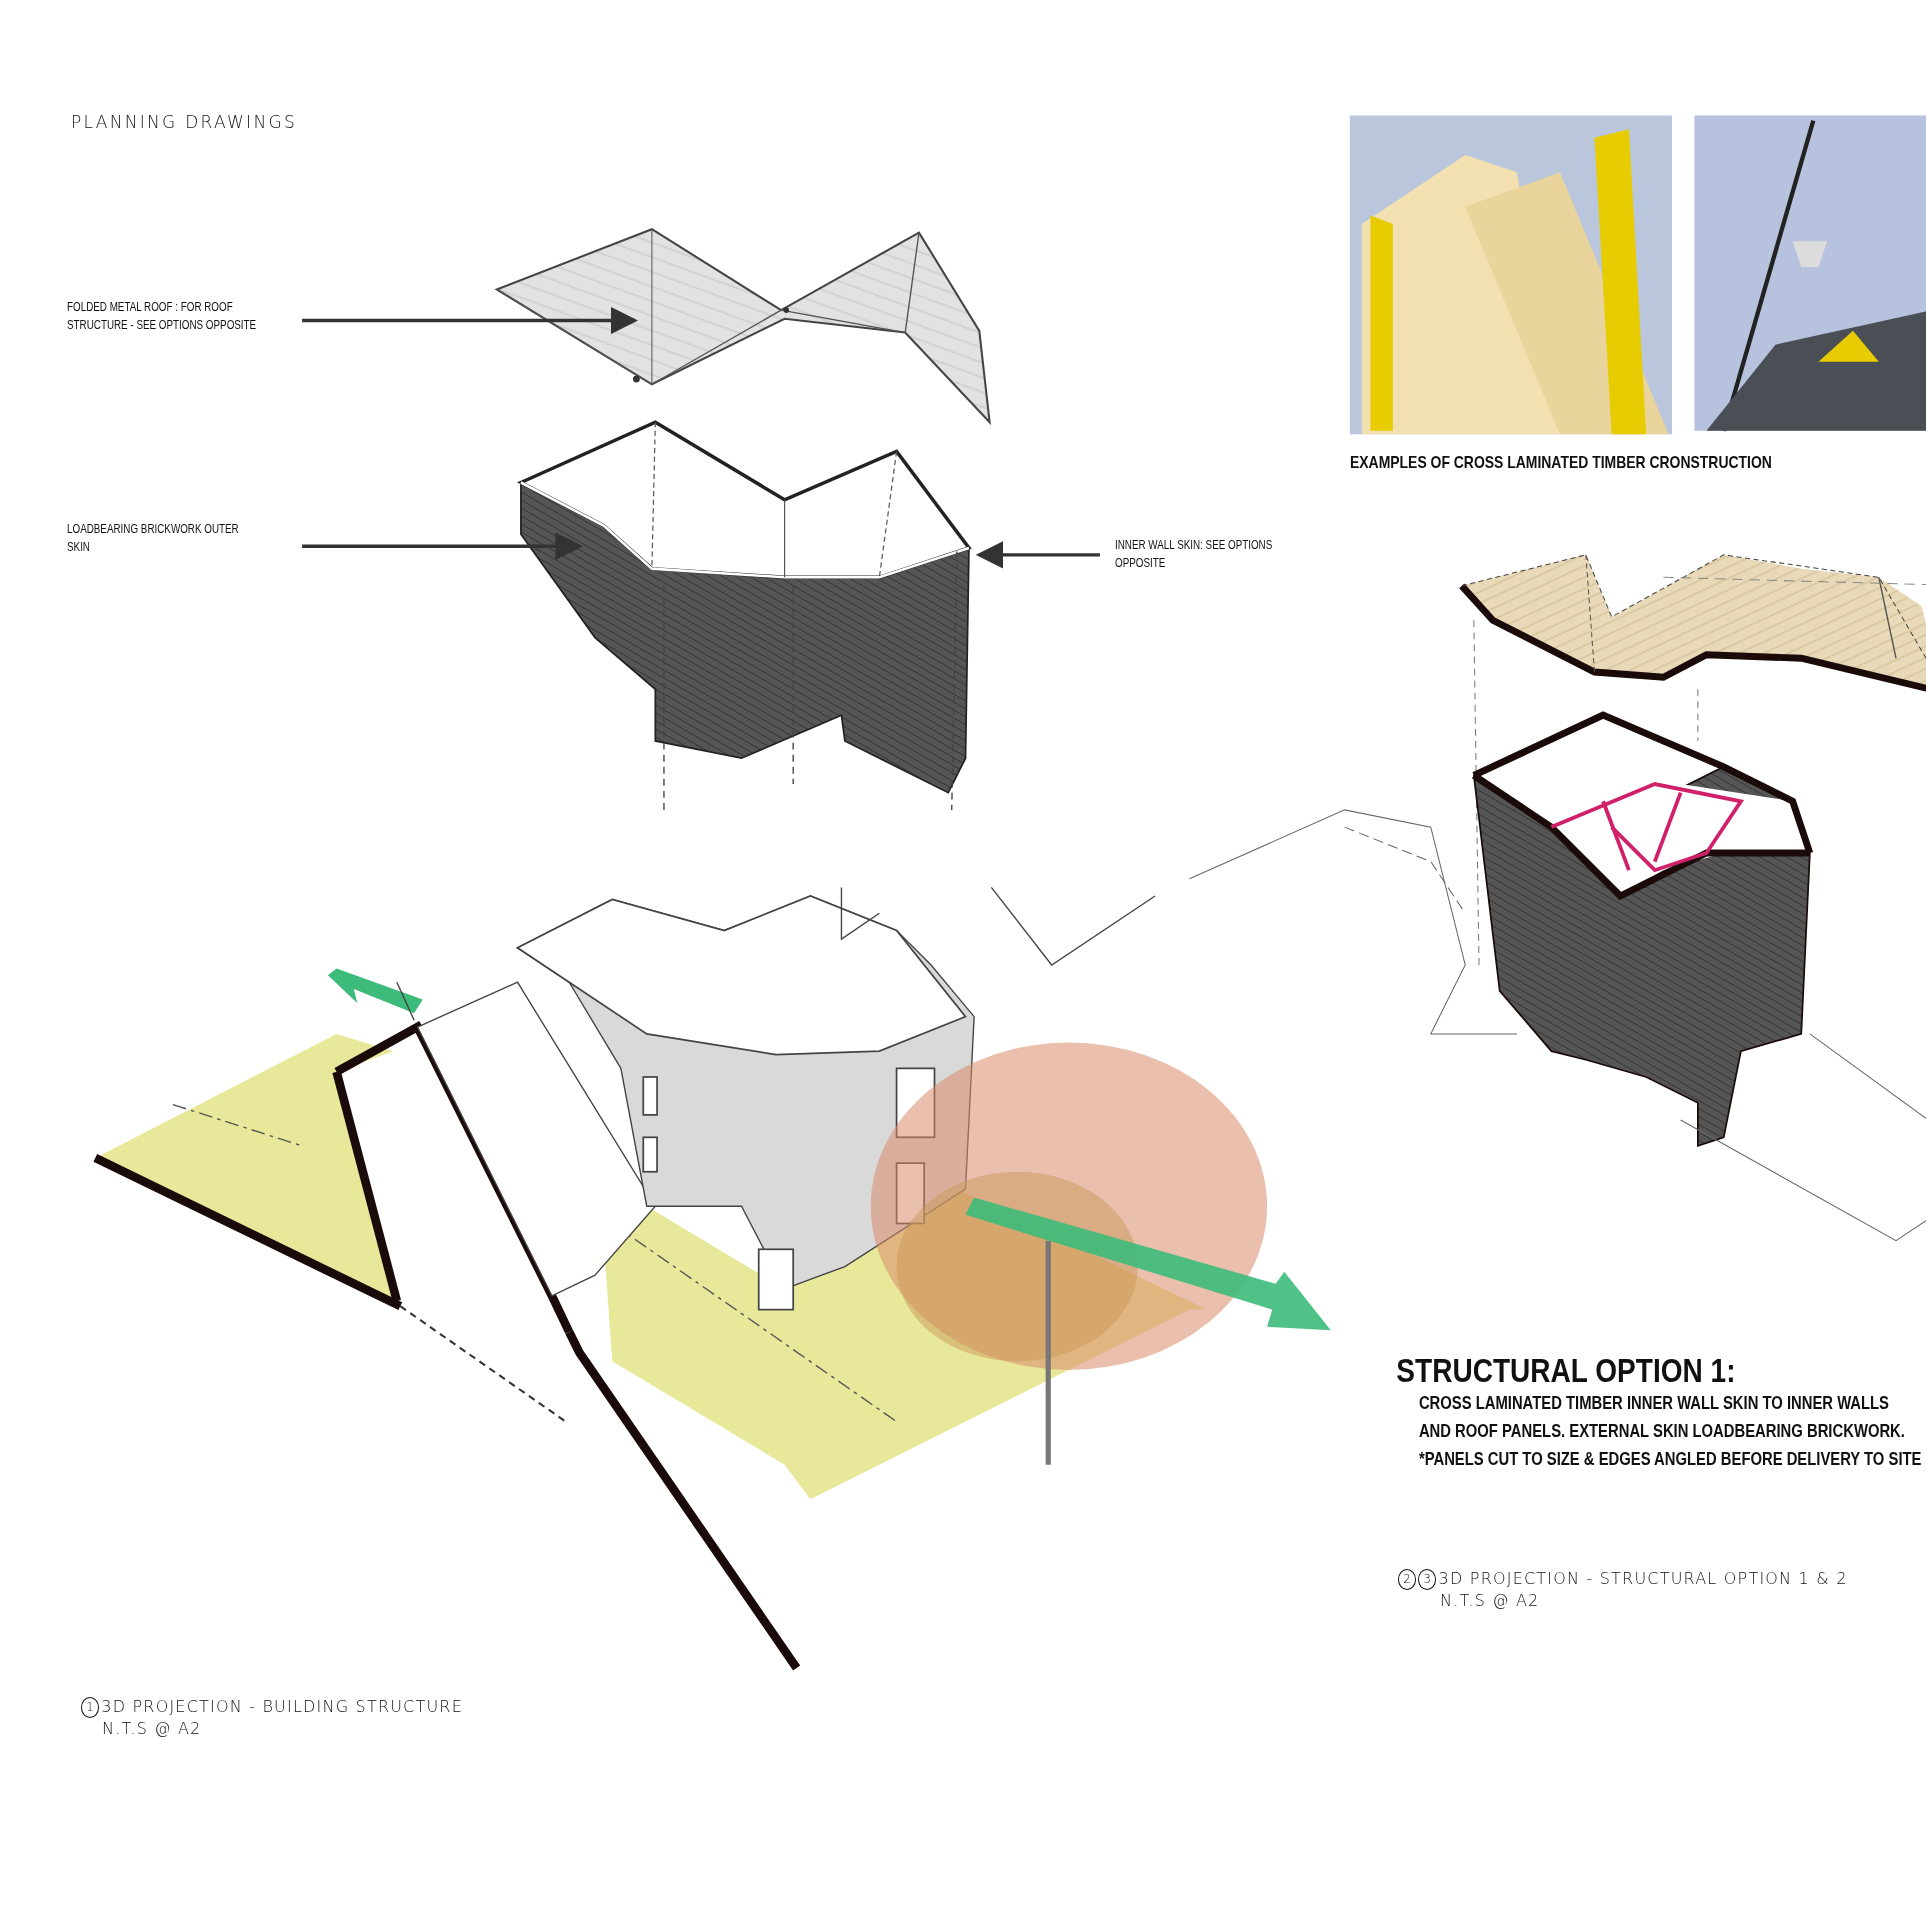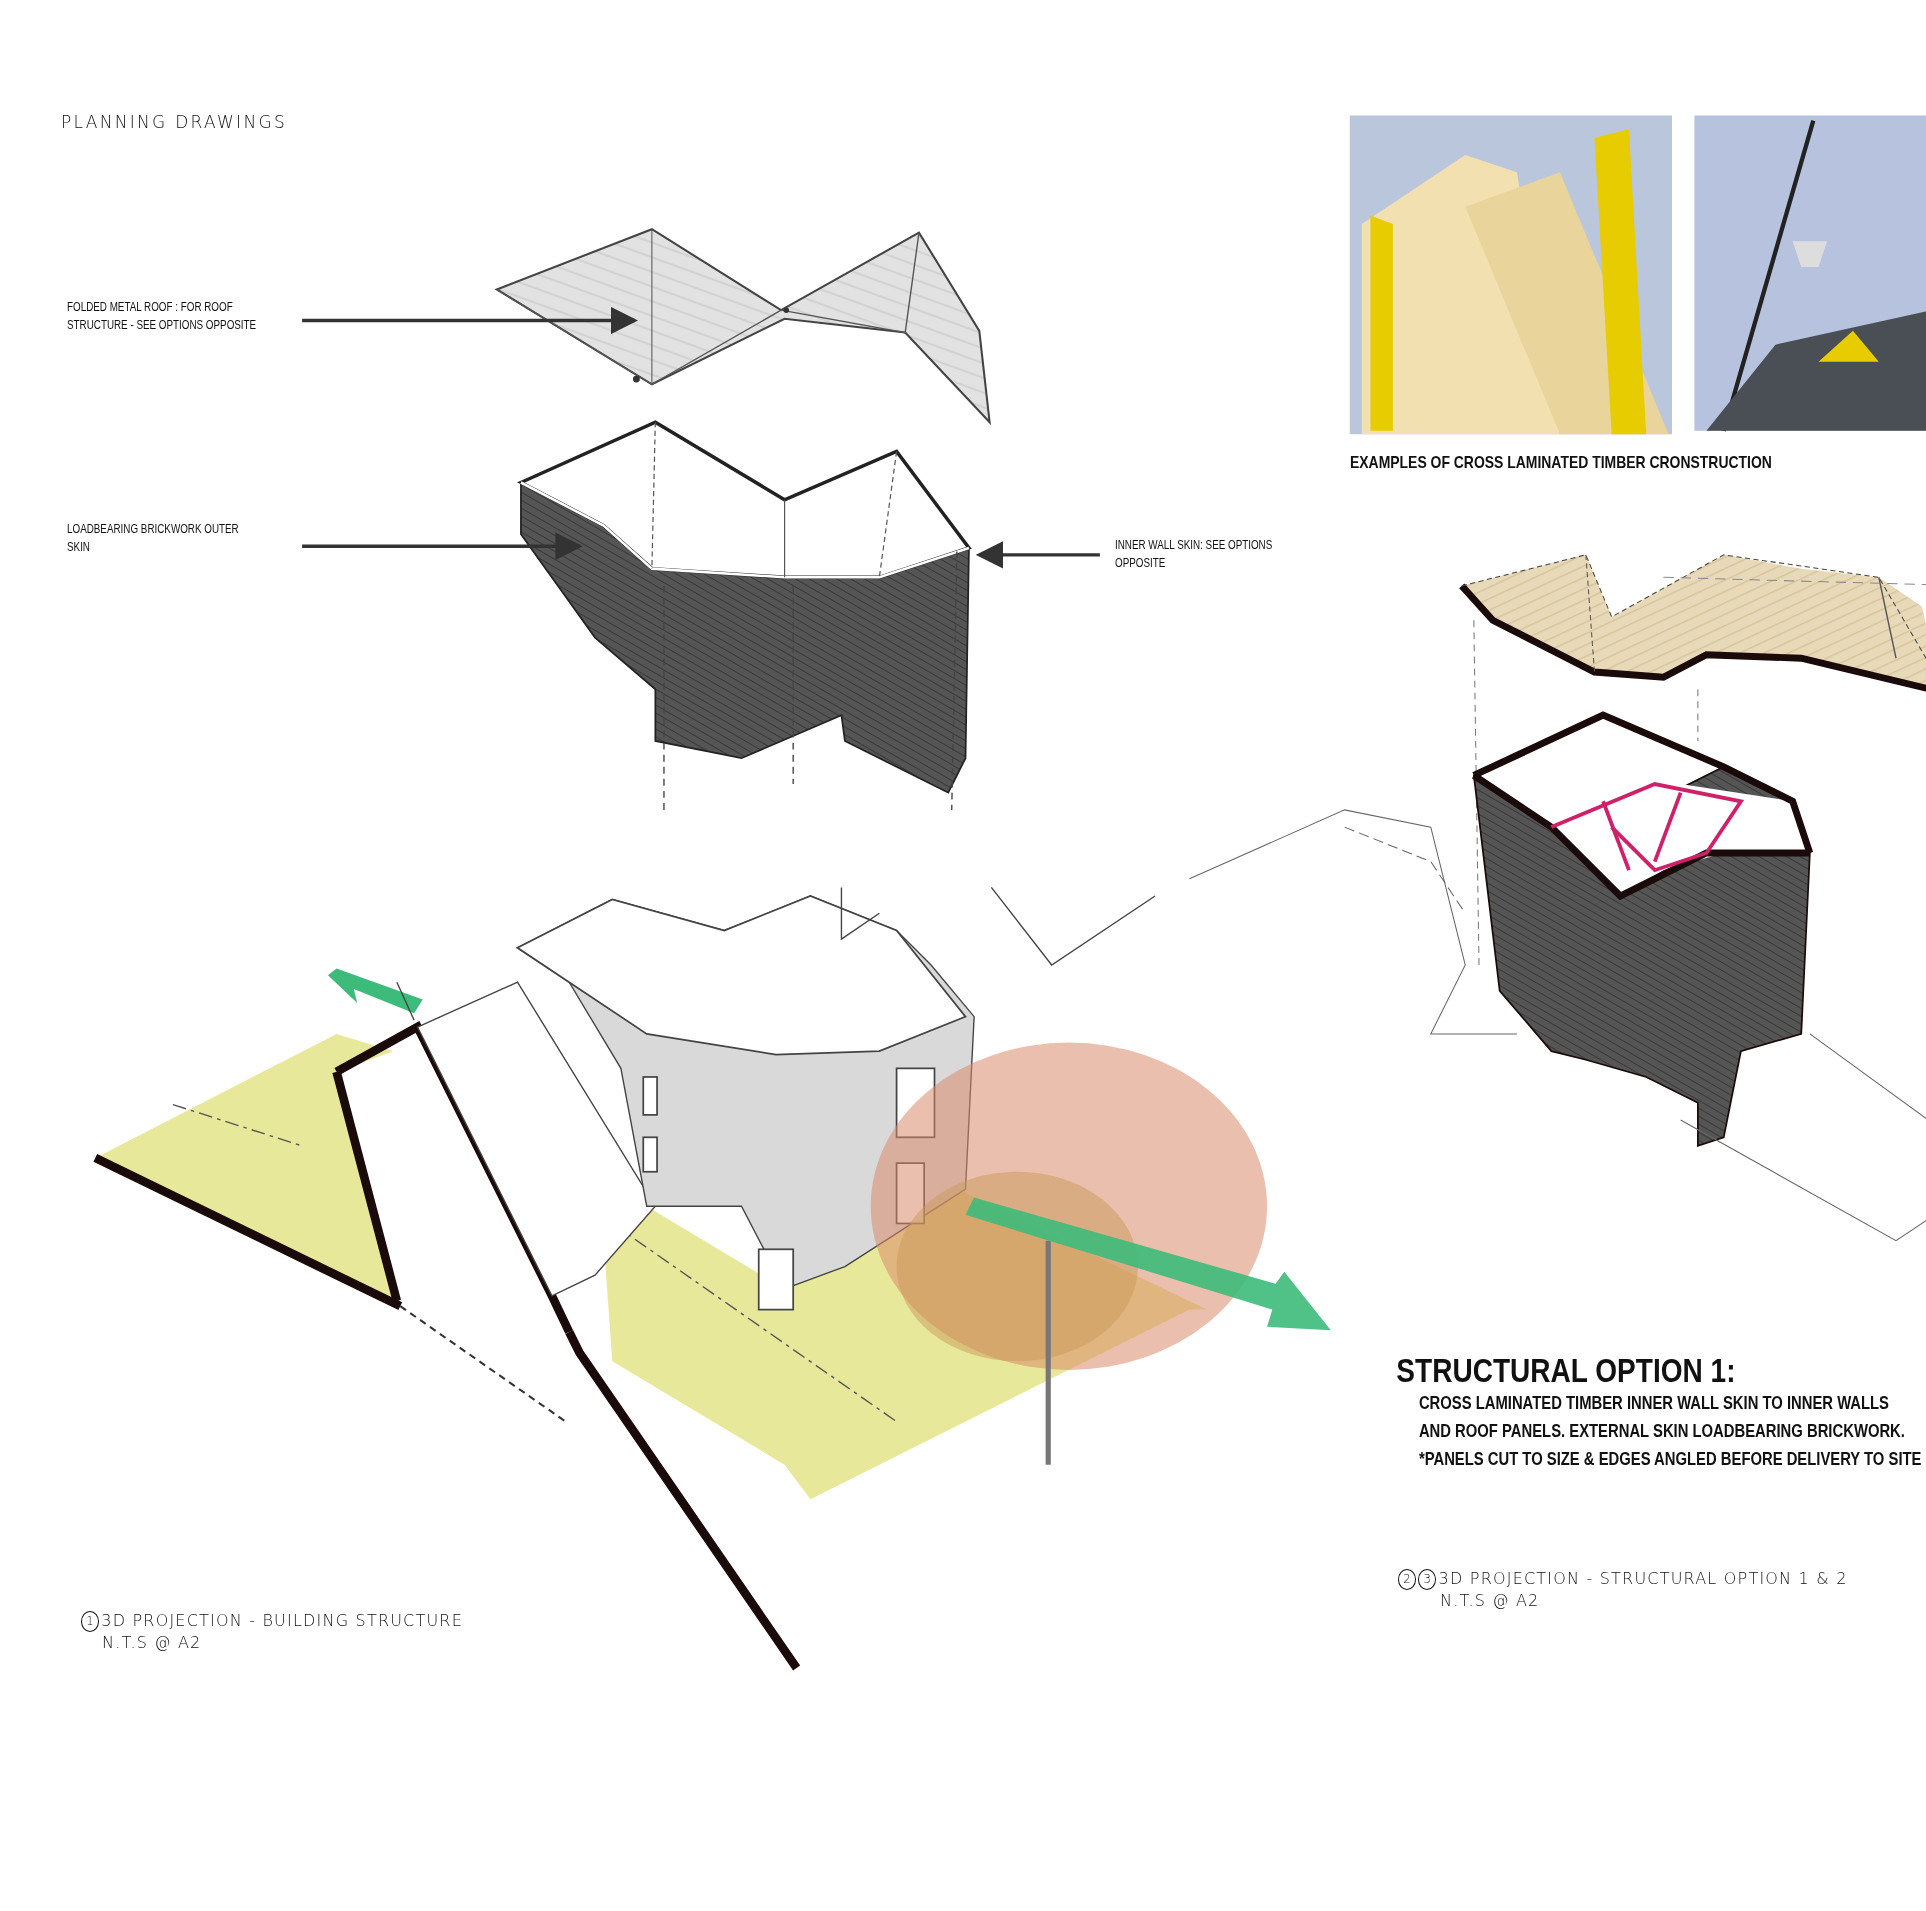--- a/index.html
+++ b/index.html
@@ -164,21 +164,21 @@
     <g>
       <line x1="1355" y1="984" x2="1550" y2="984" stroke="#111" stroke-width="0.6"></line>
       <line x1="1355" y1="1050" x2="1550" y2="1050" stroke="#111" stroke-width="0.6"></line>
       <rect x="1360" y="1061" width="7" height="3.5" fill="#333"></rect>
       <rect x="1372" y="1061" width="12" height="3.5" fill="#333"></rect>
       <rect x="1408" y="1061" width="36" height="3.5" fill="#333"></rect>
       <line x1="1360" y1="1061" x2="1444" y2="1061" stroke="#333" stroke-width="0.3"></line>
     </g>
   </svg>
 
-  <div class="abs thin hdr" style="left:61px;top:112px;">PLANNING DRAWINGS</div>
+  <div class="abs thin hdr" style="left:71px;top:112px;">PLANNING DRAWINGS</div>
 
   <div class="abs cond label" style="left:67px;top:299px;">
     <div>FOLDED METAL ROOF : FOR ROOF</div>
     <div>STRUCTURE - SEE OPTIONS OPPOSITE</div>
   </div>
 
   <div class="abs cond label" style="left:67px;top:521px;">
     <div>LOADBEARING BRICKWORK OUTER</div>
     <div>SKIN</div>
   </div>
@@ -190,21 +190,21 @@
 
   <div class="abs cond photo-cap" style="left:1350px;top:453px;">EXAMPLES OF CROSS LAMINATED TIMBER CRONSTRUCTION</div>
 
   <div class="abs cond" style="left:1348px;top:1352px;">
     <div class="bold-head">STRUCTURAL OPTION 1:</div>
     <div class="bold-body">CROSS LAMINATED TIMBER INNER WALL SKIN TO INNER WALLS</div>
     <div class="bold-body">AND ROOF PANELS. EXTERNAL SKIN LOADBEARING BRICKWORK.</div>
     <div class="bold-body">*PANELS CUT TO SIZE &amp; EDGES ANGLED BEFORE DELIVERY TO SITE</div>
   </div>
 
-  <div class="abs thin caption" style="left:81px;top:1610px;">
+  <div class="abs thin caption" style="left:81px;top:1696px;">
     <div><span class="circ">1</span><span>3D PROJECTION - BUILDING STRUCTURE</span></div>
     <div style="padding-left:21px">N.T.S @ A2</div>
   </div>
 
   <div class="abs thin caption" style="left:1398px;top:1568px;">
     <div><span class="circ">2</span><span class="circ">3</span><span>3D PROJECTION - STRUCTURAL OPTION 1 &amp; 2</span></div>
     <div style="padding-left:42px">N.T.S @ A2</div>
   </div>
 
 </div>

